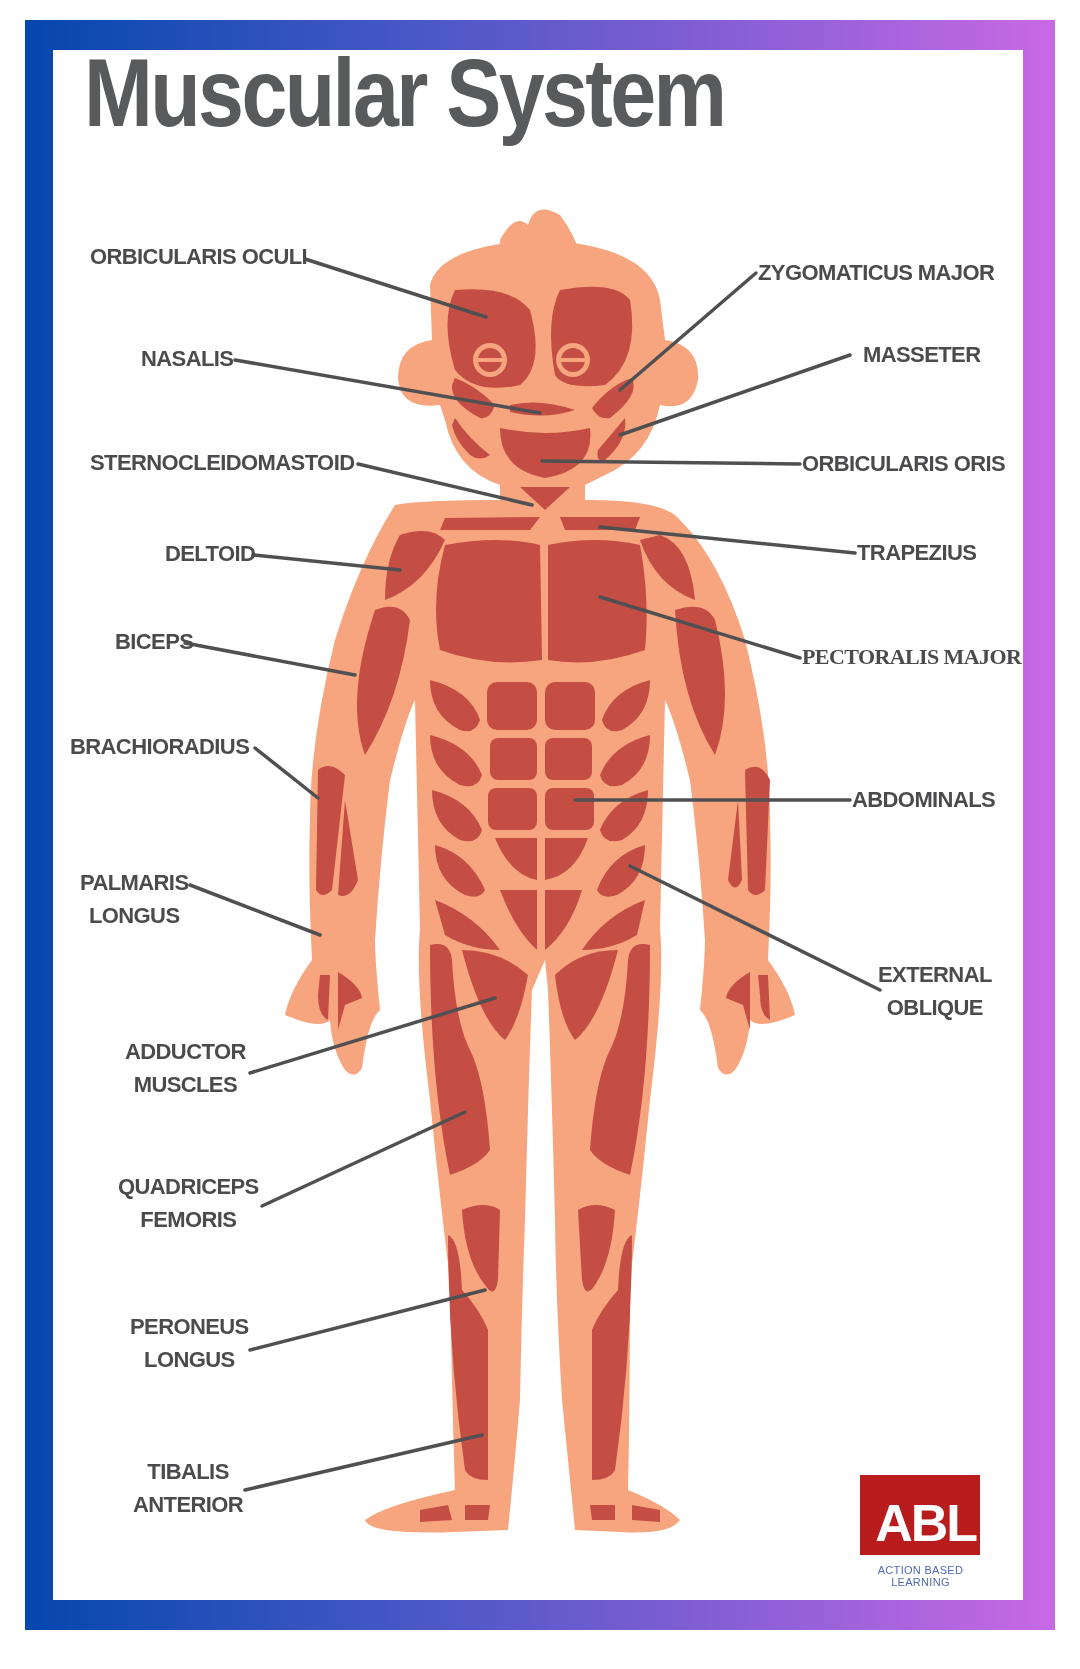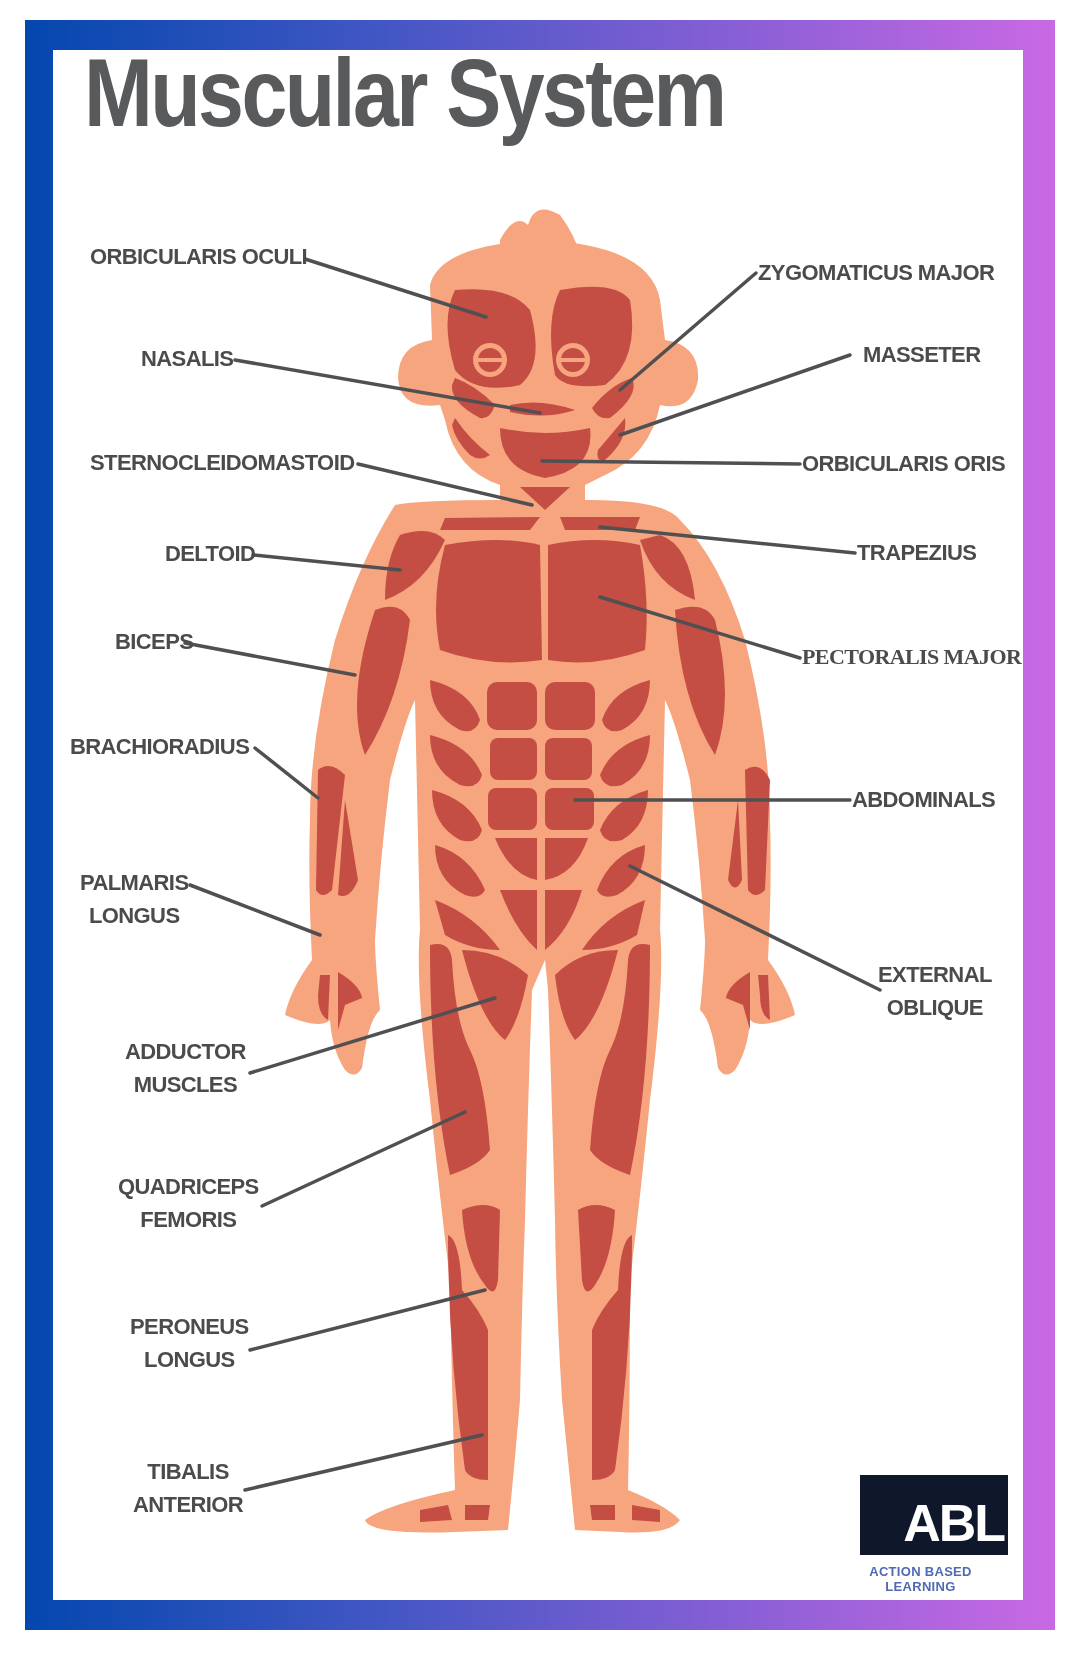--- a/index.html
+++ b/index.html
@@ -3,23 +3,23 @@
 <meta charset="utf-8">
 <style>
   html,body{margin:0;padding:0;background:#fff;}
   body{width:1080px;height:1669px;position:relative;overflow:hidden;font-family:"Liberation Sans",sans-serif;}
   .frame{position:absolute;left:25px;top:20px;width:1030px;height:1610px;
     background:linear-gradient(90deg,#0447ae 0%,#4357c4 35%,#8a5fd6 70%,#c969e4 100%);}
   .inner{position:absolute;left:28px;top:30px;width:970px;height:1550px;background:#fff;}
   .title{position:absolute;left:56px;top:34px;font-size:96px;font-weight:bold;color:#595a5c;letter-spacing:-3px;transform:scaleX(0.86);transform-origin:left top;margin:0;}
   svg.figure{position:absolute;left:0;top:0;}
   .label{position:absolute;font-size:22px;font-weight:bold;color:#4b4b4d;letter-spacing:-0.6px;line-height:33px;text-align:center;white-space:nowrap;}
-  .logo{position:absolute;left:860px;top:1475px;width:120px;height:80px;background:#0f172a;padding-left:28px;}
+  .logo{position:absolute;left:860px;top:1475px;width:120px;height:80px;background:#b91c1c;}
   .logo-text{position:absolute;right:4px;bottom:6px;font-size:52px;font-weight:bold;color:#fff;letter-spacing:-2px;line-height:52px;}
-  .logo-sub{position:absolute;left:858px;top:1564px;width:125px;font-size:13px;font-weight:bold;color:#5069b4;text-align:center;letter-spacing:0.3px;}
+  .logo-sub{position:absolute;left:858px;top:1564px;width:125px;font-size:11px;font-weight:normal;color:#5069b4;text-align:center;letter-spacing:0.3px;}
 </style>
 </head>
 <body>
 
 <div class="frame">
   <div class="inner"></div>
 </div>
 
 <h1 class="title" style="left:84px;top:38px;">Muscular System</h1>
 

